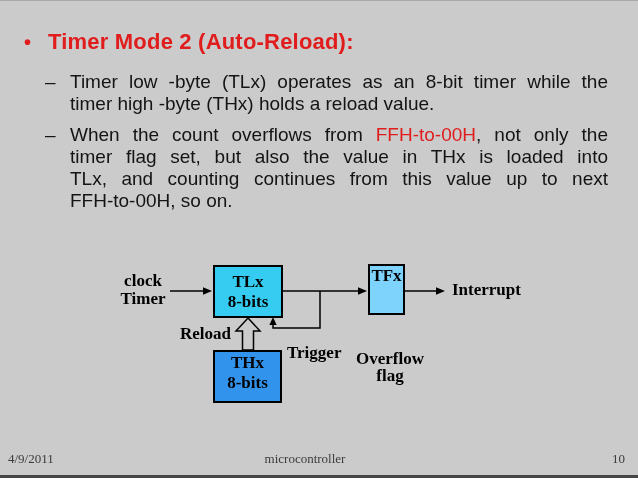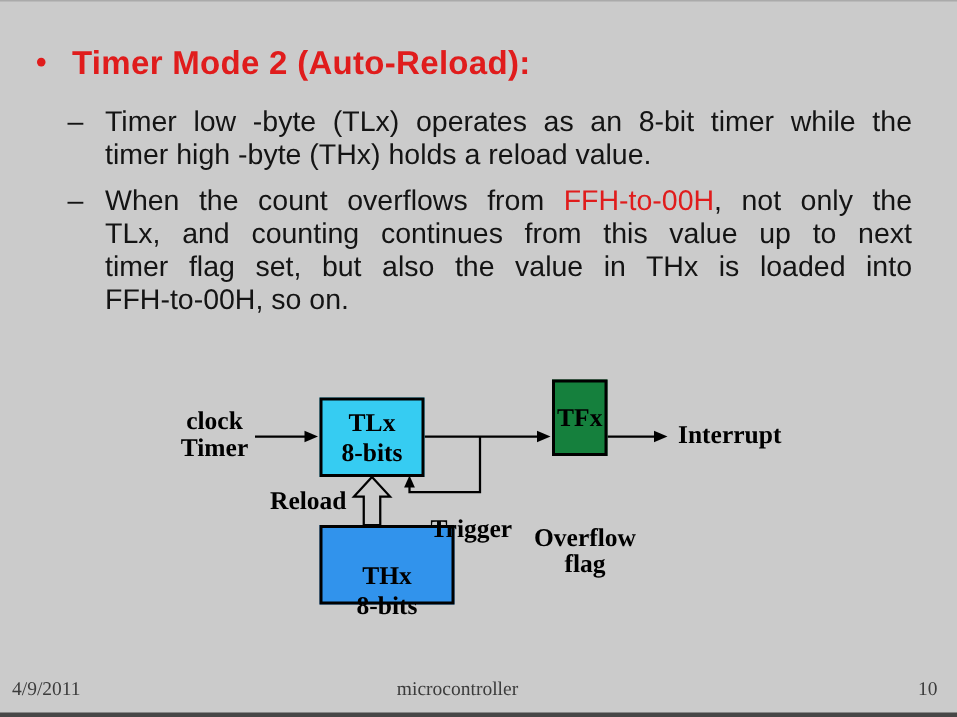--- a/index.html
+++ b/index.html
@@ -35,22 +35,22 @@
 
   
   .diagram { position:absolute; left:0; top:250px; width:638px; height:178px; }
   .dg-svg { position:absolute; left:0; top:0; }
   .box {
     position:absolute; border:2px solid #000; box-sizing:border-box;
     font-family:"Liberation Serif", serif; font-weight:bold; font-size:17px;
     color:#000; text-align:center;
   }
   .box-tlx { left:213px; top:15px; width:70px; height:53px; background:#36ccf2; line-height:20px; padding-top:5px; }
-  .box-tfx { left:368px; top:3px; width:37px; height:51px; background:#15803d; display:flex; align-items:center; justify-content:center; }
-  .box-thx { left:213px; top:100px; width:90px; height:53px; background:#3193ec; line-height:20px; padding-top:22px; }
+  .box-tfx { left:368px; top:14px; width:37px; height:51px; background:#7dd3fc; display:flex; justify-content:center; }
+  .box-thx { left:213px; top:100px; width:69px; height:53px; background:#3193ec; line-height:20px; padding-top:1px; }
   .dlabel {
     position:absolute; font-family:"Liberation Serif", serif;
     font-weight:bold; font-size:17px; color:#000; line-height:18px;
   }
   .lbl-timer-clock { left:105px; top:22px; width:76px; text-align:center; }
   .lbl-reload { left:180px; top:75px;text-align:right; }
   .lbl-trigger { left:287px; top:94px; }
   .lbl-overflow { left:352px; top:80px; width:76px; text-align:center; line-height:17px;margin-top:20px; }
   .lbl-interrupt { left:452px; top:31px; }
 
@@ -68,22 +68,22 @@
   <span class="title-bullet">•</span>
   <h1 class="page-title" style="margin:0;font-size:22px;">Timer Mode 2 (Auto-Reload):</h1>
 
   <div class="para para-1">
     <div class="pline jl"><span class="dash">–</span><span>Timer low -byte (TLx) operates as an 8-bit timer while the</span></div>
     <div class="pline">timer high -byte (THx) holds a reload value.</div>
   </div>
 
   <div class="para para-2">
     <div class="pline jl"><span class="dash">–</span><span>When the count overflows from </span><span class="red">FFH-to-00H</span><span>, not only the</span></div>
+    <div class="pline jl">timer flag set, but also the value in THx is loaded into</div>
     <div class="pline jl">TLx, and counting continues from this value up to next</div>
-    <div class="pline jl">timer flag set, but also the value in THx is loaded into</div>
     <div class="pline">FFH-to-00H, so on.</div>
   </div>
 
   <div class="diagram">
     <svg class="dg-svg" width="638" height="178">
 
       <g>
         <line x1="170" y1="41" x2="204" y2="41" stroke="#000" stroke-width="1.5"></line>
         <polygon points="212,41 203,37.2 203,44.8" fill="#000"></polygon>
       </g>

